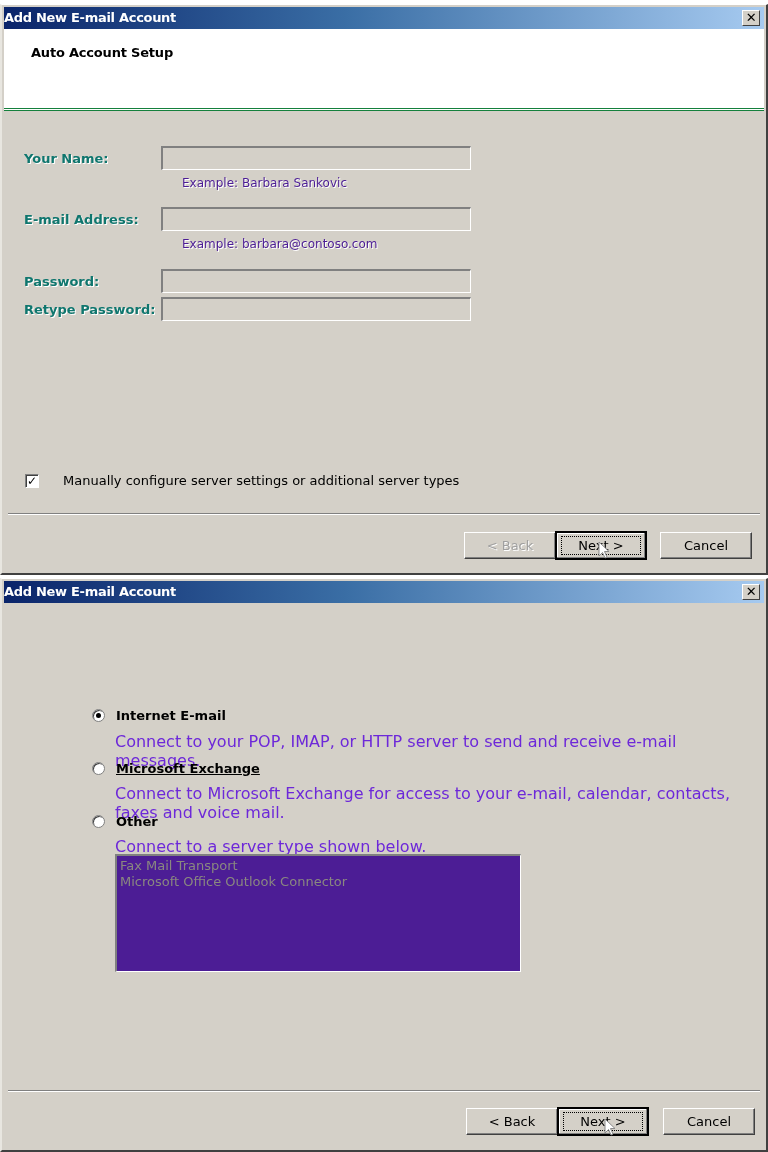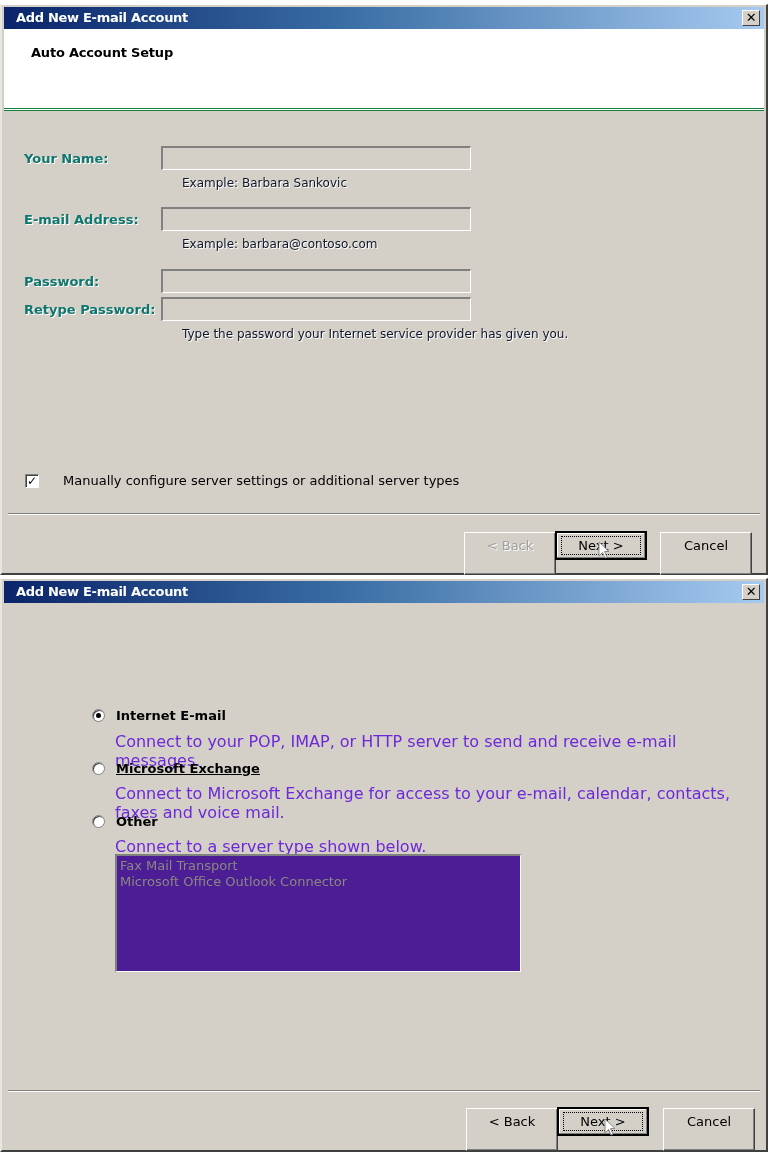--- a/index.html
+++ b/index.html
@@ -13,21 +13,21 @@
       border-left: 2px solid #e8e6e0;
       border-right: 2px solid #404040;
       border-bottom: 2px solid #404040;
     }
     #dlg1 { top: 4px; height: 571px; }
     #dlg2 { top: 578px; height: 574px; }
 
     .titlebar {
       position: absolute; left: 2px; right: 2px; top: 2px; height: 22px;
       background: linear-gradient(to right, #0a246a 0%, #3a6ea5 45%, #a6caf0 100%);
-      color: #fff; font-weight: bold; font-size: 13px; line-height: 22px; padding-left: 12px;
+      color: #fff; font-weight: bold; font-size: 13px; line-height: 22px; padding-left: 0;
       font-family: "DejaVu Sans", sans-serif; letter-spacing: -0.3px;
     }
     .close-btn {
       position: absolute; right: 4px; top: 3px; width: 18px; height: 16px;
       background: #d4d0c8;
       border-top: 1px solid #ffffff; border-left: 1px solid #ffffff;
       border-right: 1px solid #404040; border-bottom: 1px solid #404040;
       color: #000; font-weight: bold; font-size: 13px; line-height: 13px; text-align: center;
     }
 
@@ -39,21 +39,21 @@
     .header-title {
       position: absolute; left: 27px; top: 16px; font-weight: bold; font-size: 13px; letter-spacing: -0.2px;
     }
 
     .sep {
       position: absolute; left: 6px; right: 6px; height: 2px;
       border-top: 1px solid #808080; border-bottom: 1px solid #ffffff;
     }
 
     .btn {
-      position: absolute; height: 43px; width: 92px;
+      position: absolute; height: 27px; width: 92px;
       background: #d4d0c8;
       border-top: 1px solid #ffffff; border-left: 1px solid #ffffff;
       border-right: 1px solid #404040; border-bottom: 1px solid #404040;
       box-shadow: inset -1px -1px 0 #808080;
       font-size: 13px; text-align: center; line-height: 25px; color: #000;
     }
     .btn.disabled { color: #a0a0a0; text-shadow: 1px 1px 0 #fff; }
     .btn.default { border: 2px solid #000; box-shadow: inset -1px -1px 0 #808080, inset 1px 1px 0 #fff; }
     .btn.default .focus {
       position: absolute; left: 4px; right: 4px; top: 3px; bottom: 3px; border: 1px dotted #000;
@@ -68,21 +68,21 @@
       position: absolute; left: 22px; font-weight: bold; font-size: 13px; color: #0f766e;
       text-shadow: 1px 1px 0 #ffffff;
     }
     .field-input {
       position: absolute; left: 159px; width: 310px; height: 24px;
       background: #d4d0c8;
       border-top: 2px solid #808080; border-left: 2px solid #808080;
       border-right: 1px solid #ffffff; border-bottom: 1px solid #ffffff;
     }
     .hint {
-      position: absolute; left: 180px; font-size: 12px; color: #0f172a; text-shadow: 1px 1px 0 #fff;
+      position: absolute; left: 180px; font-size: 12px; color: #4c1d95; text-shadow: 1px 1px 0 #fff;
     }
     .checkbox-row { position: absolute; left: 23px; top: 468px; display: flex; align-items: center; }
     .checkbox {
       width: 14px; height: 14px; background: #fff;
       border-top: 1px solid #808080; border-left: 1px solid #808080;
       border-right: 1px solid #fff; border-bottom: 1px solid #fff;
       box-shadow: inset 1px 1px 0 #404040;
       font-size: 12px; line-height: 12px; text-align: center; font-weight: bold;
     }
     .checkbox-label { margin-left: 24px; font-size: 13px; }
@@ -128,21 +128,20 @@
 
   <div class="field-label" style="top:207px;">E-mail Address:</div>
   <input class="field-input" style="top: 202px;" disabled="" value="">
   <div class="hint" style="top:232px;">Example: barbara@contoso.com</div>
 
   <div class="field-label" style="top:269px;">Password:</div>
   <input class="field-input" type="password" style="top: 264px;" disabled="" value="">
 
   <div class="field-label" style="top:297px;">Retype Password:</div>
   <input class="field-input" type="password" style="top: 292px;" disabled="" value="">
-  <div class="hint" style="top:322px;">Type the password your Internet service provider has given you.</div>
 
   <div class="checkbox-row">
     <div class="checkbox">
       <span>✓</span>
     </div>
     <span class="checkbox-label">Manually configure server settings or additional server types</span>
   </div>
 
   <div class="sep" style="top:508px;"></div>
 

